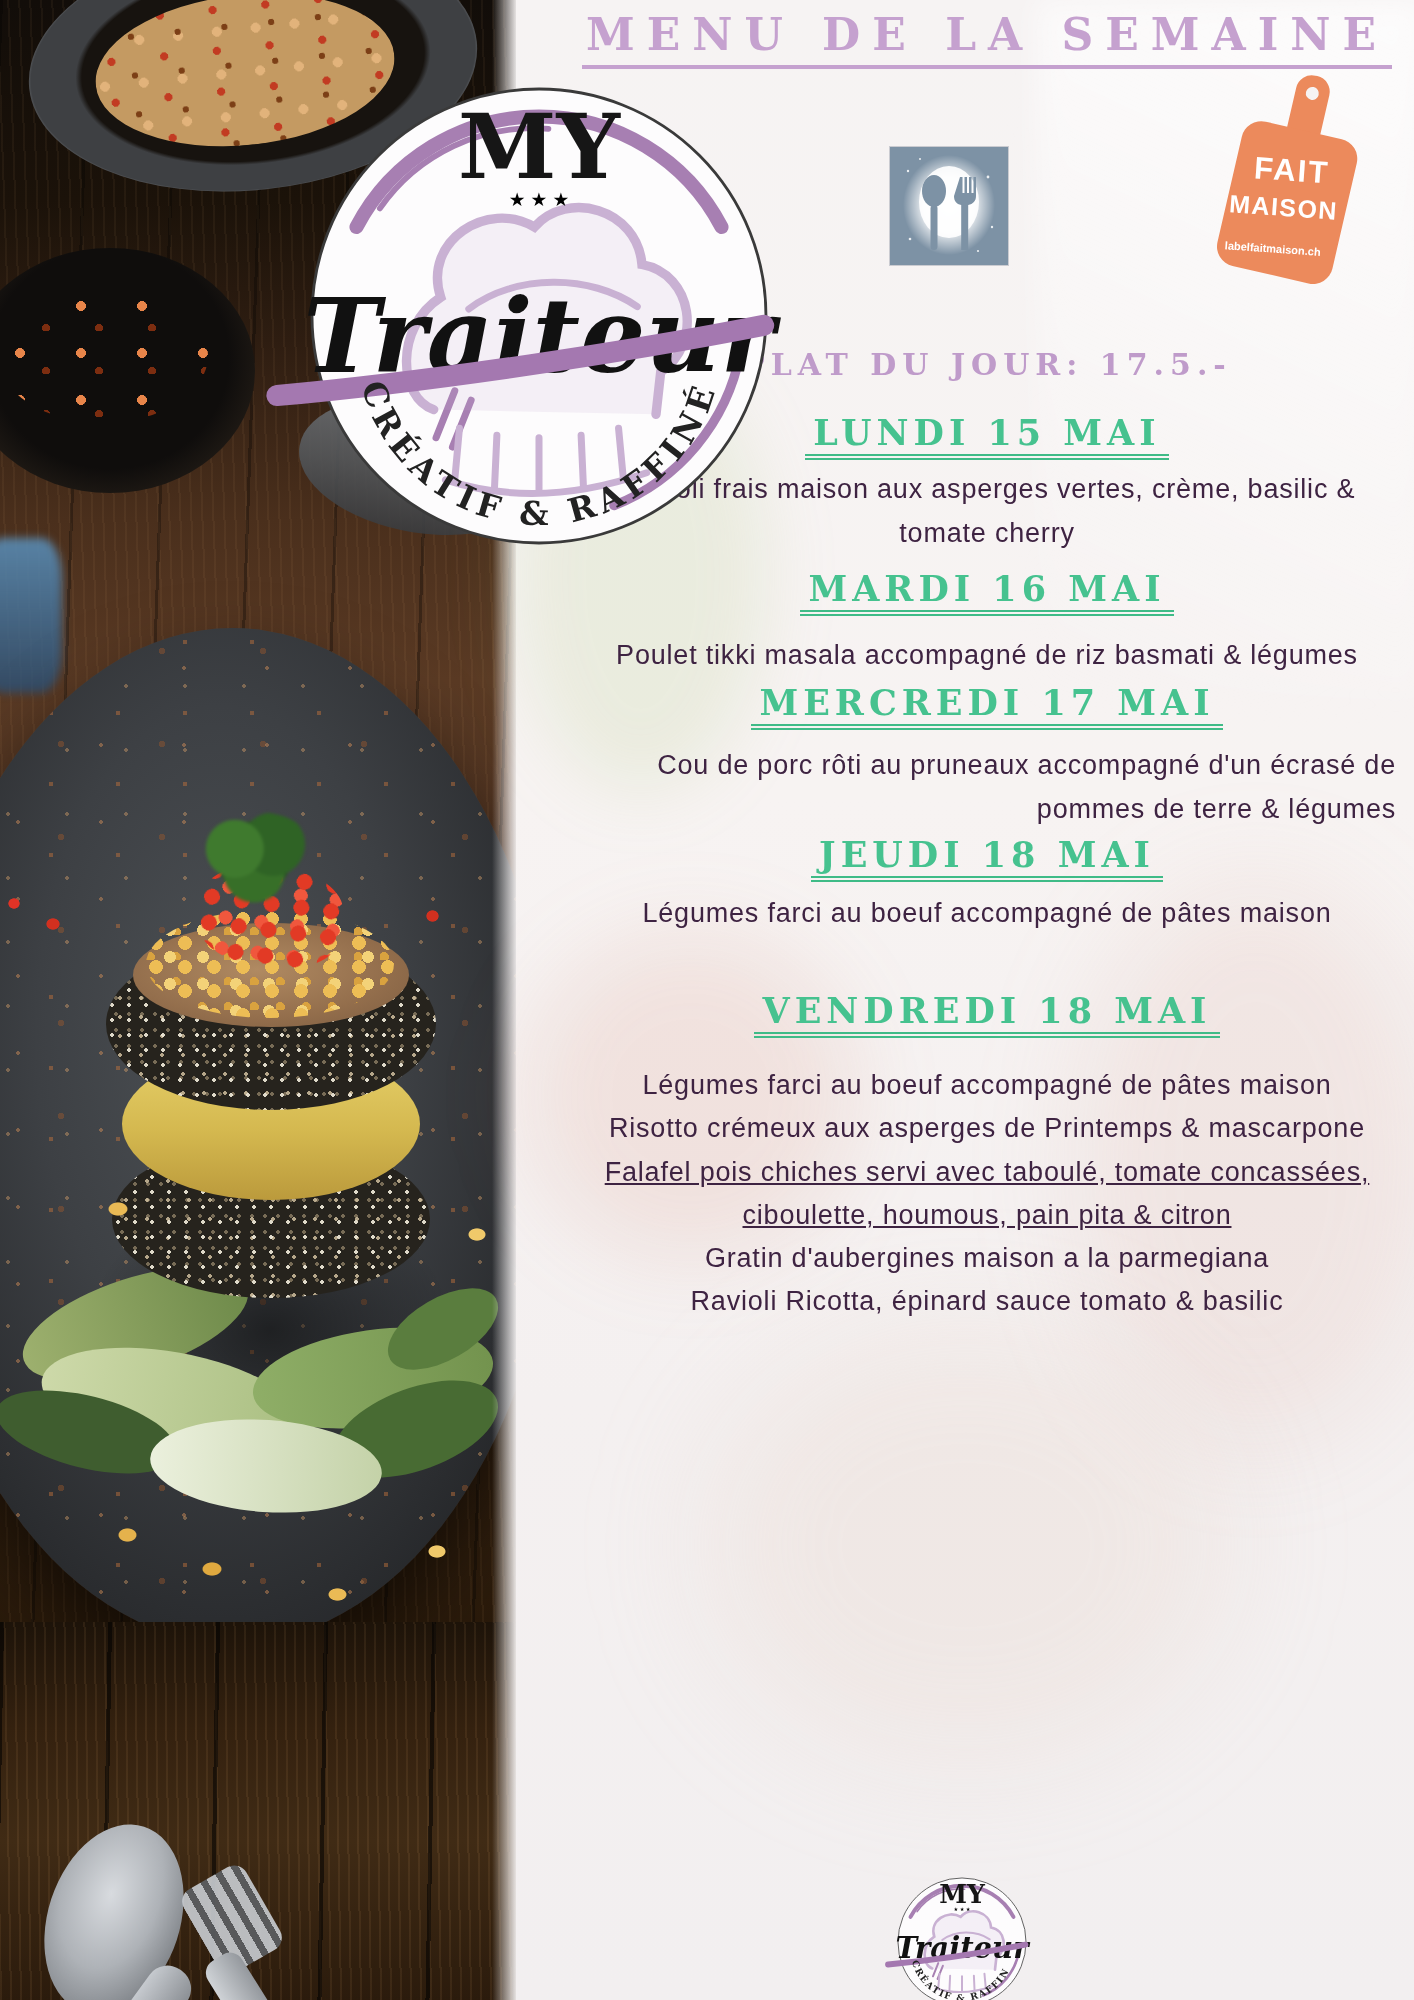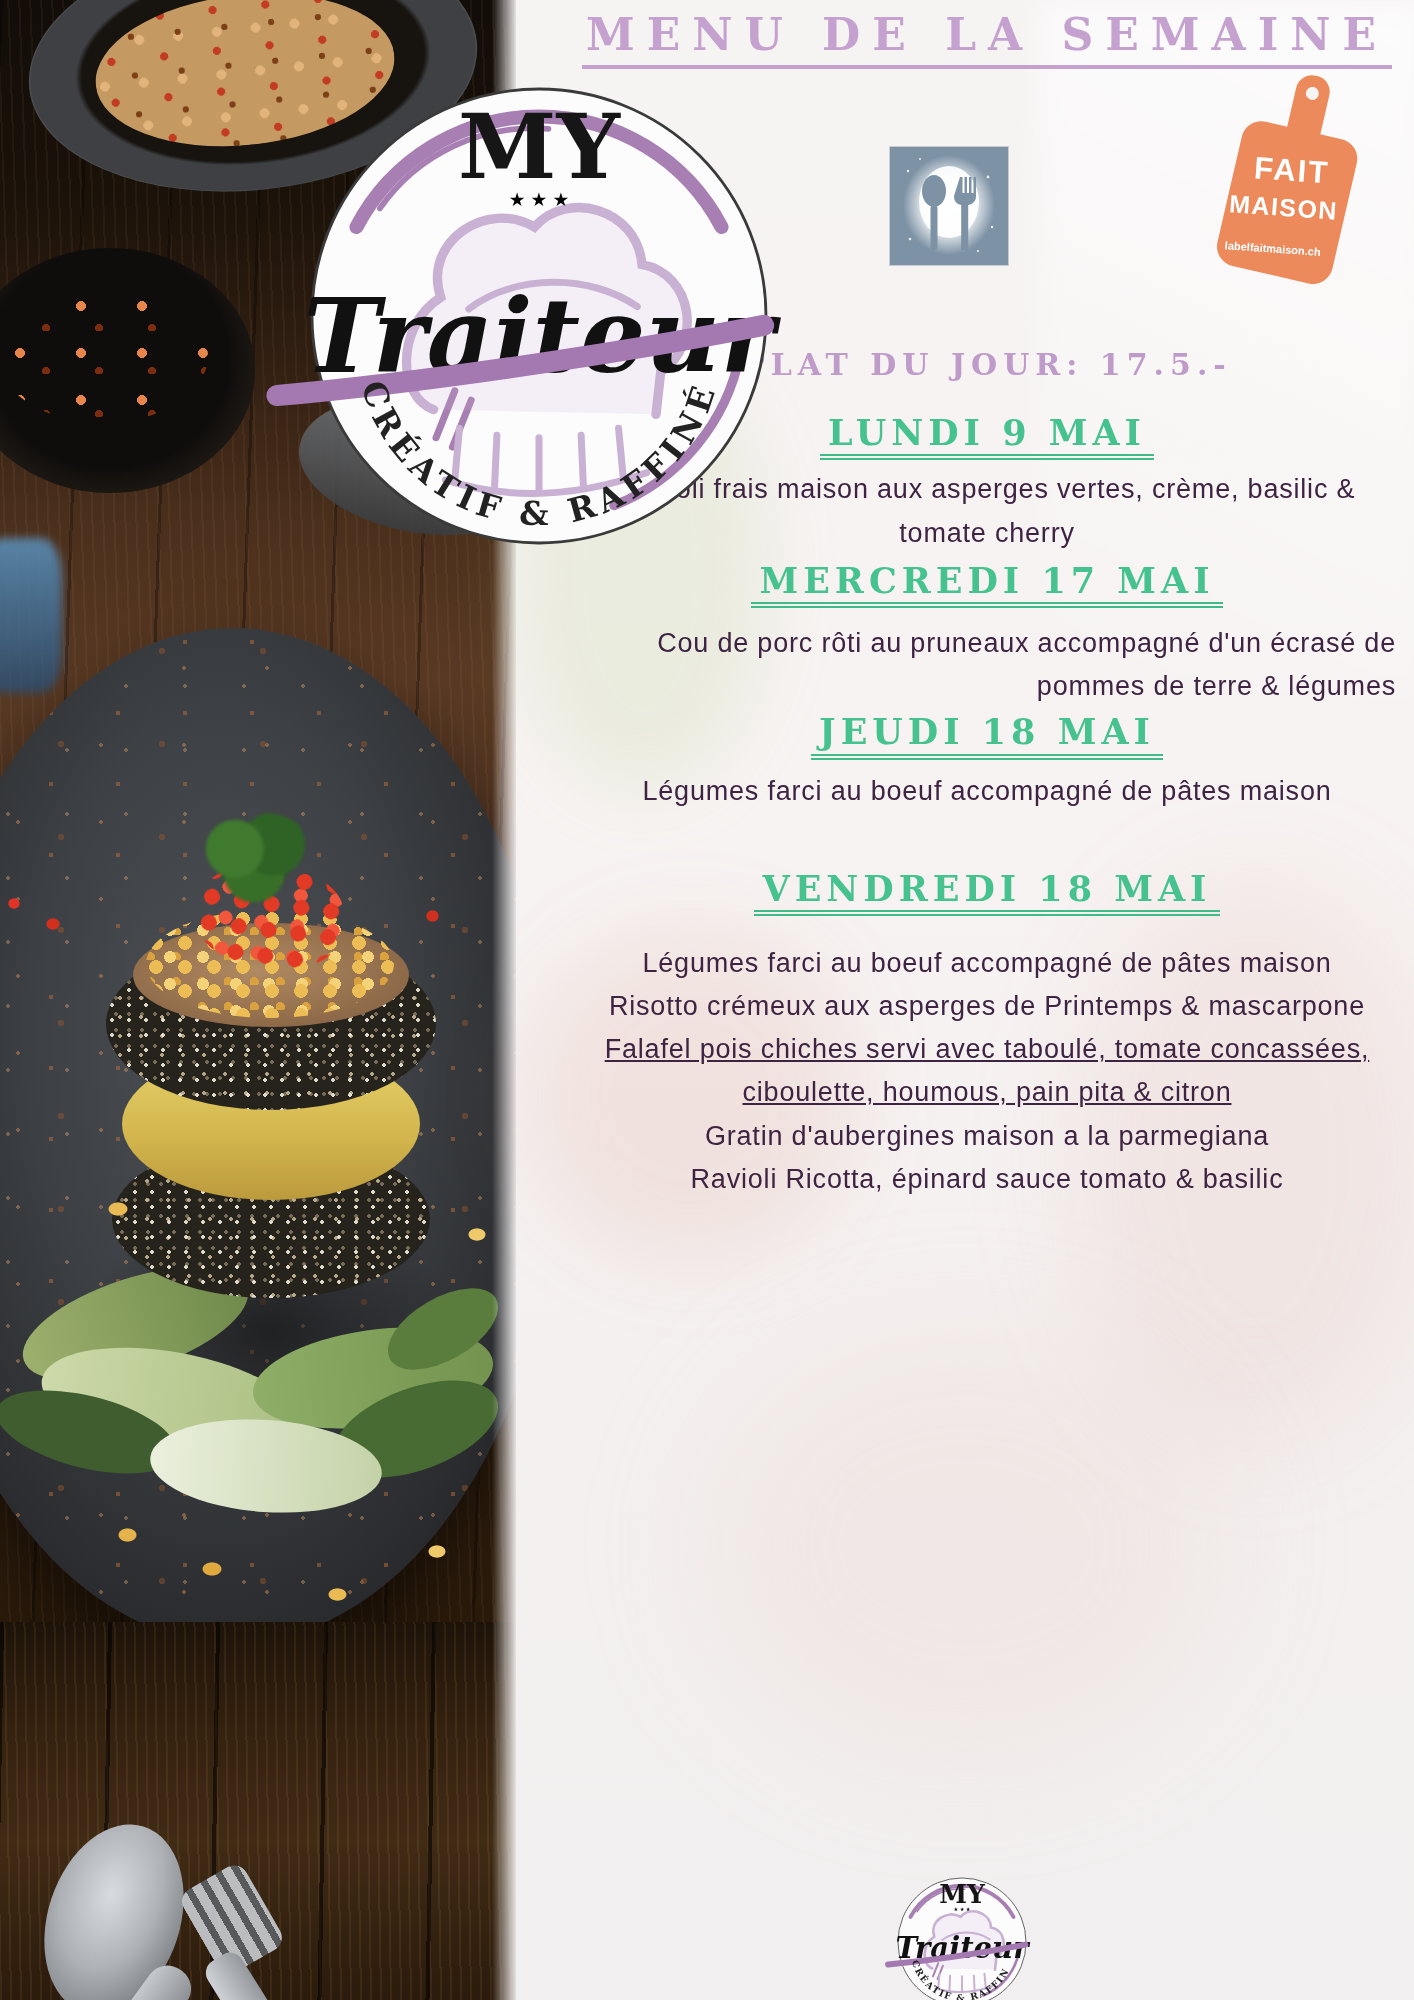--- a/index.html
+++ b/index.html
@@ -275,22 +275,26 @@
           <rect x="8" y="58" width="118" height="148" rx="20" fill="#ec8a5c"></rect>
           <text x="66" y="110" text-anchor="middle" font-family="Liberation Sans,sans-serif" font-weight="bold" font-size="31" letter-spacing="2" fill="#ffffff" transform="rotate(-9 66 110)">FAIT</text>
           <text x="66" y="146" text-anchor="middle" font-family="Liberation Sans,sans-serif" font-weight="bold" font-size="25" letter-spacing="1.5" fill="#ffffff" transform="rotate(-9 66 146)">MAISON</text>
           <text x="64" y="184" text-anchor="middle" font-family="Liberation Sans,sans-serif" font-weight="bold" font-size="11" fill="#ffffff" transform="rotate(-9 64 184)">labelfaitmaison.ch</text>
         </svg>
       </div>
 
       <p class="plat-du-jour">PLAT DU JOUR: 17.5.-</p>
 
       <div class="day-section m-lundi">
-        <h2 class="day">LUNDI 9 MAI</h2>
+        <h2 class="day">LUNDI 15 MAI</h2>
         <p class="desc">Ravioli frais maison aux asperges vertes, crème, basilic &amp; tomate cherry</p>
+      </div>
+      <div class="day-section m-mardi">
+        <h2 class="day">MARDI 16 MAI</h2>
+        <p class="desc">Poulet tikki masala accompagné de riz basmati &amp; légumes</p>
       </div>
       <div class="day-section m-mercredi">
         <h2 class="day">MERCREDI 17 MAI</h2>
         <p class="desc">Cou de porc rôti au pruneaux accompagné d'un écrasé de pommes de terre &amp; légumes</p>
       </div>
       <div class="day-section m-jeudi">
         <h2 class="day">JEUDI 18 MAI</h2>
         <p class="desc">Légumes farci au boeuf accompagné de pâtes maison</p>
       </div>
       <div class="day-section m-vendredi">

